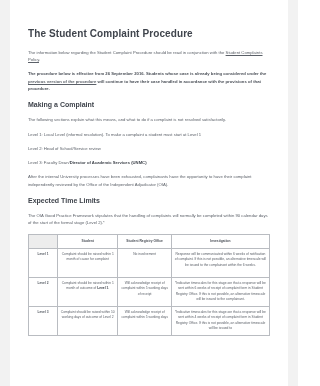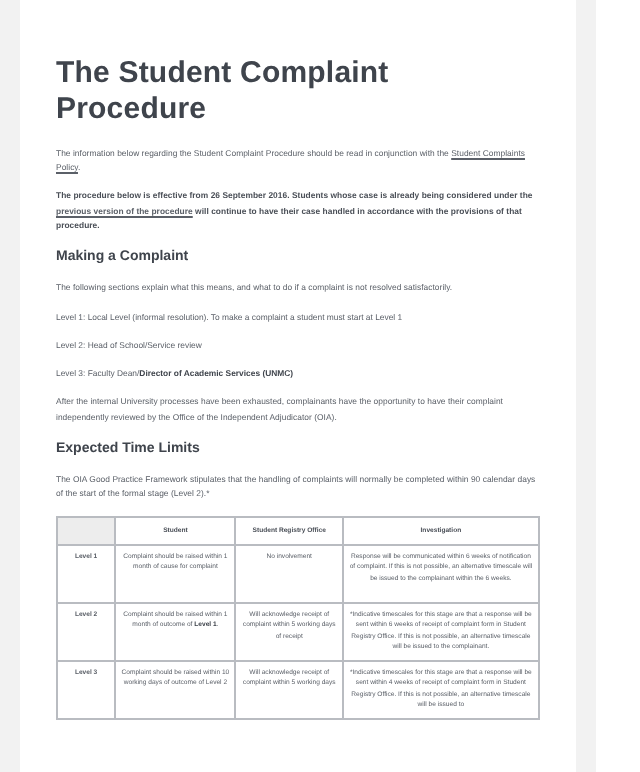--- a/index.html
+++ b/index.html
@@ -28,21 +28,21 @@
     position: absolute;
     left: 10px;
     right: 10px;
     top: 0;
     bottom: 0;
     background: #ffffff;
     padding: 28px 18px 0 18px;
     box-sizing: border-box;
   }
   h1.doc-title {
-    font-size: 15px;
+    font-size: 10px;
     font-weight: 600;
     color: #3f444c;
     margin: 0 0 9px 0;
     letter-spacing: 0.1px;
     line-height: 1.2;
   }
   h2.section-heading {
     font-size: 7px;
     font-weight: 700;
     color: #3f444c;

